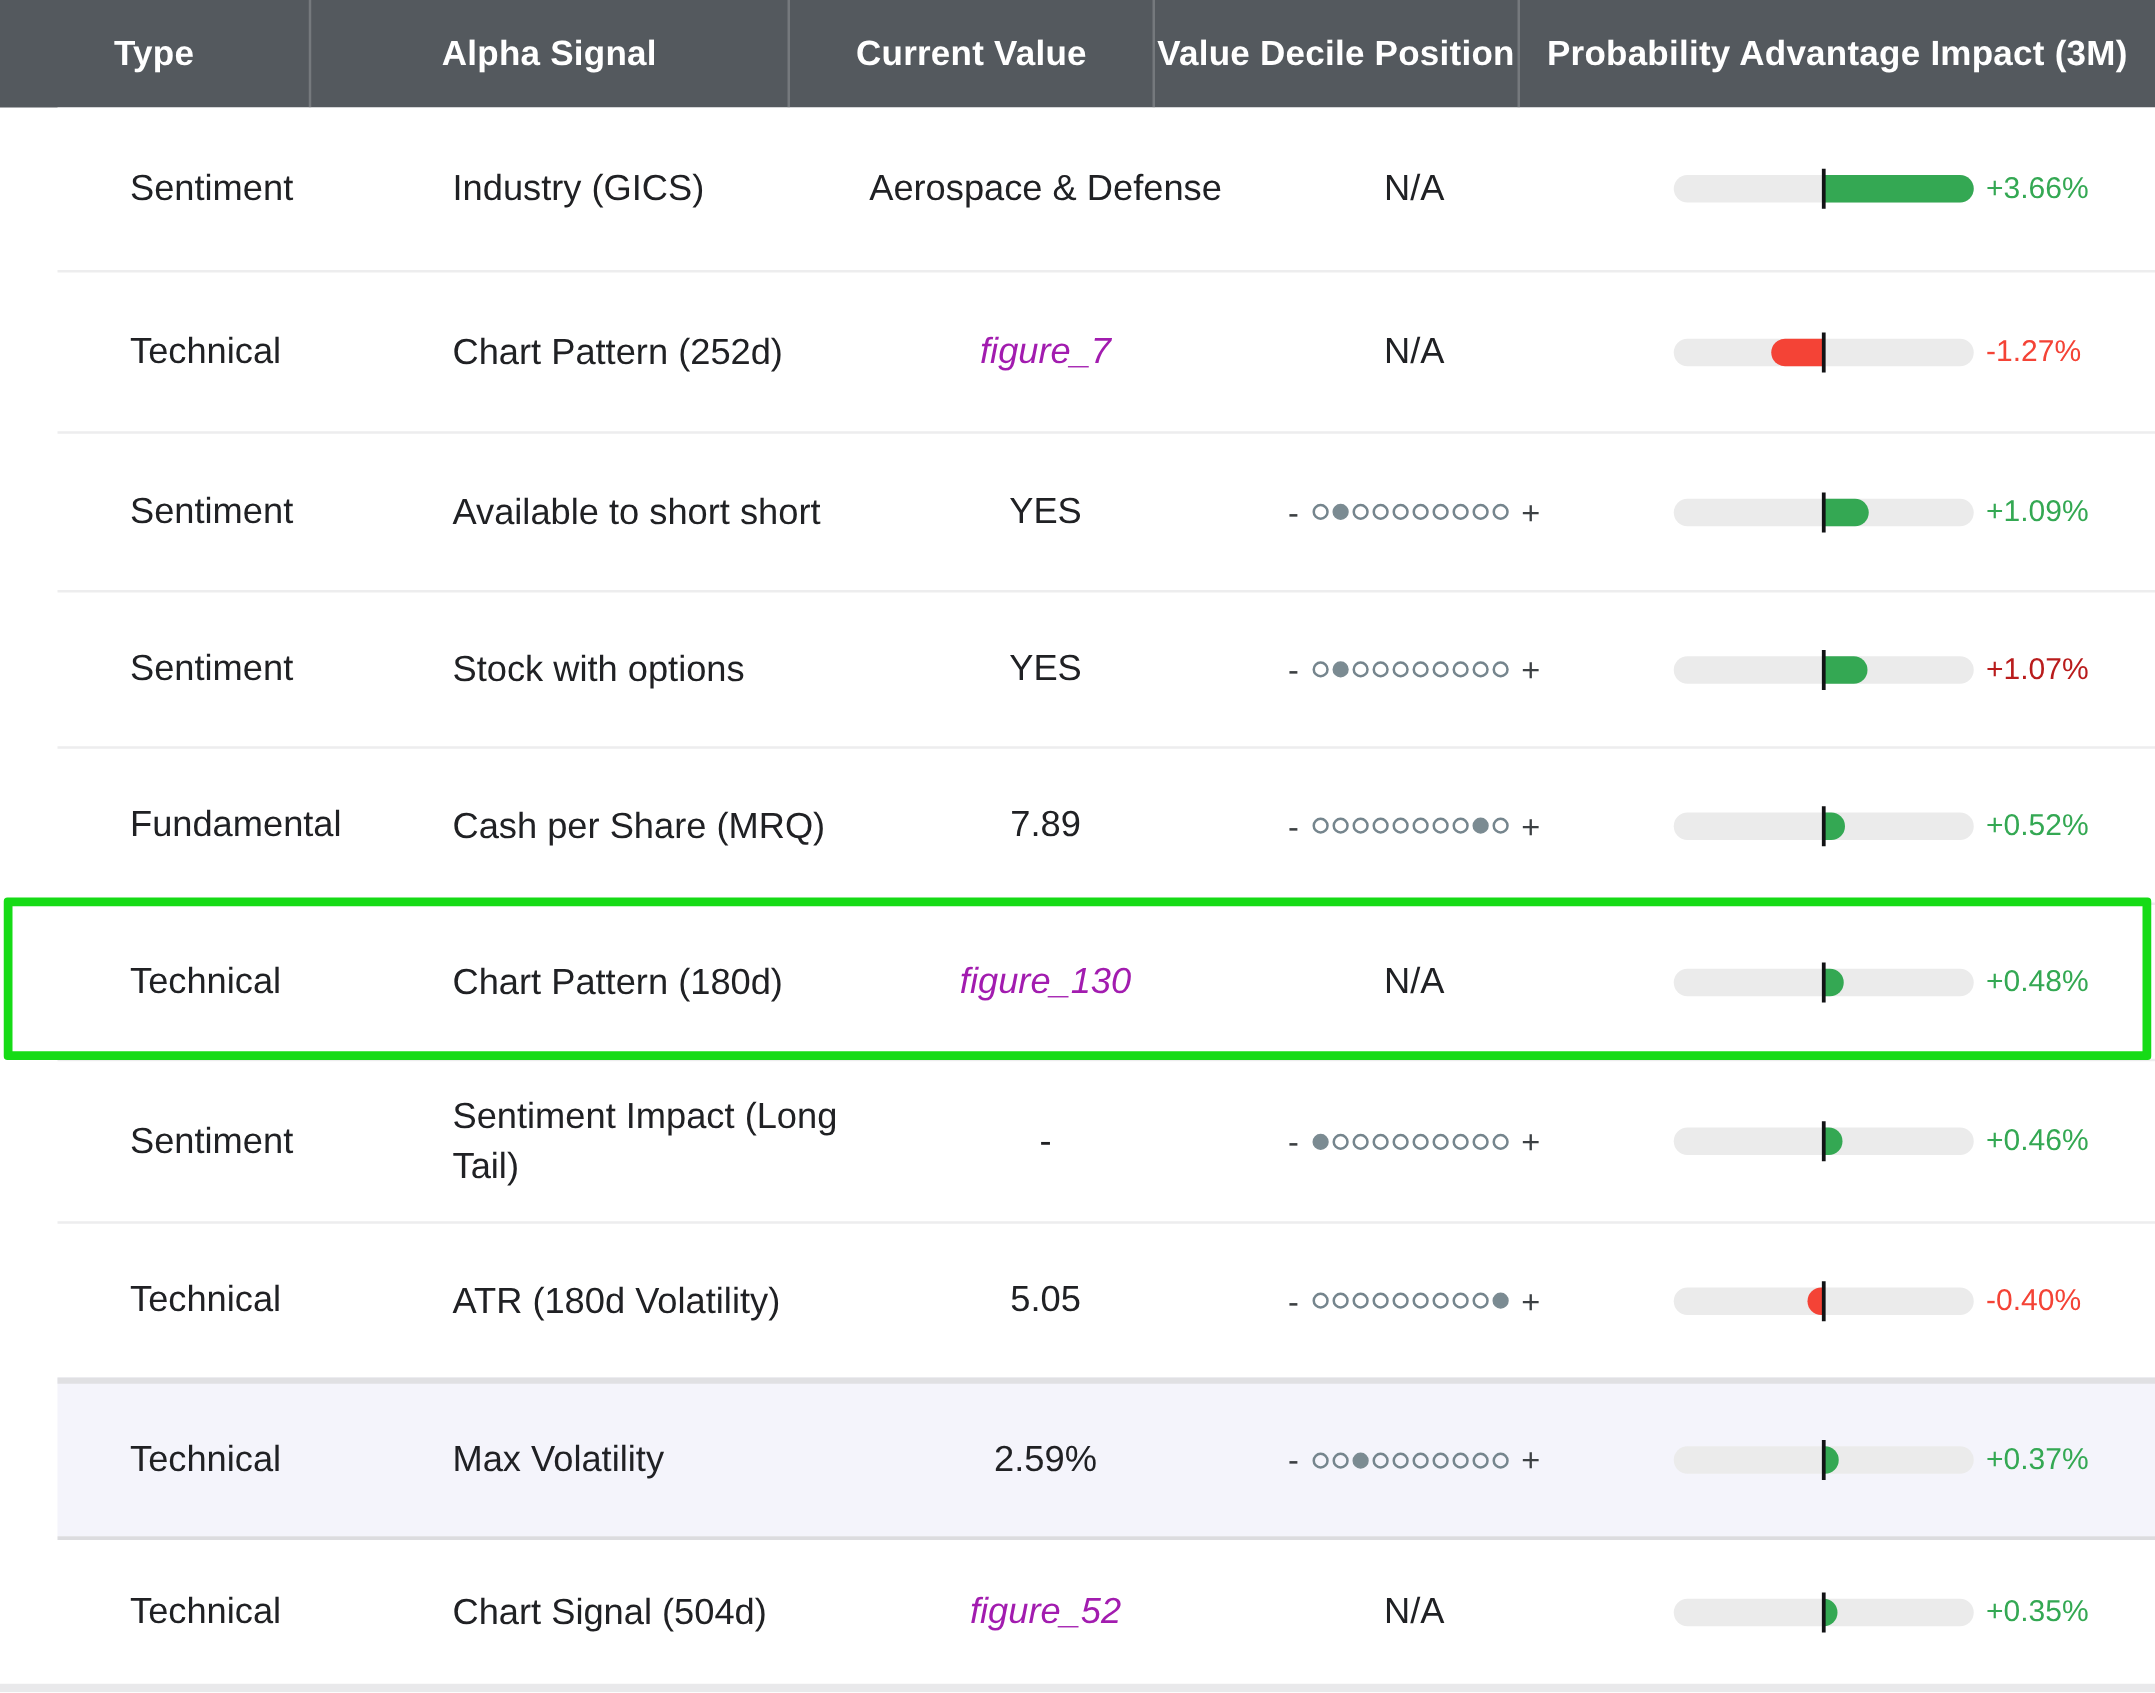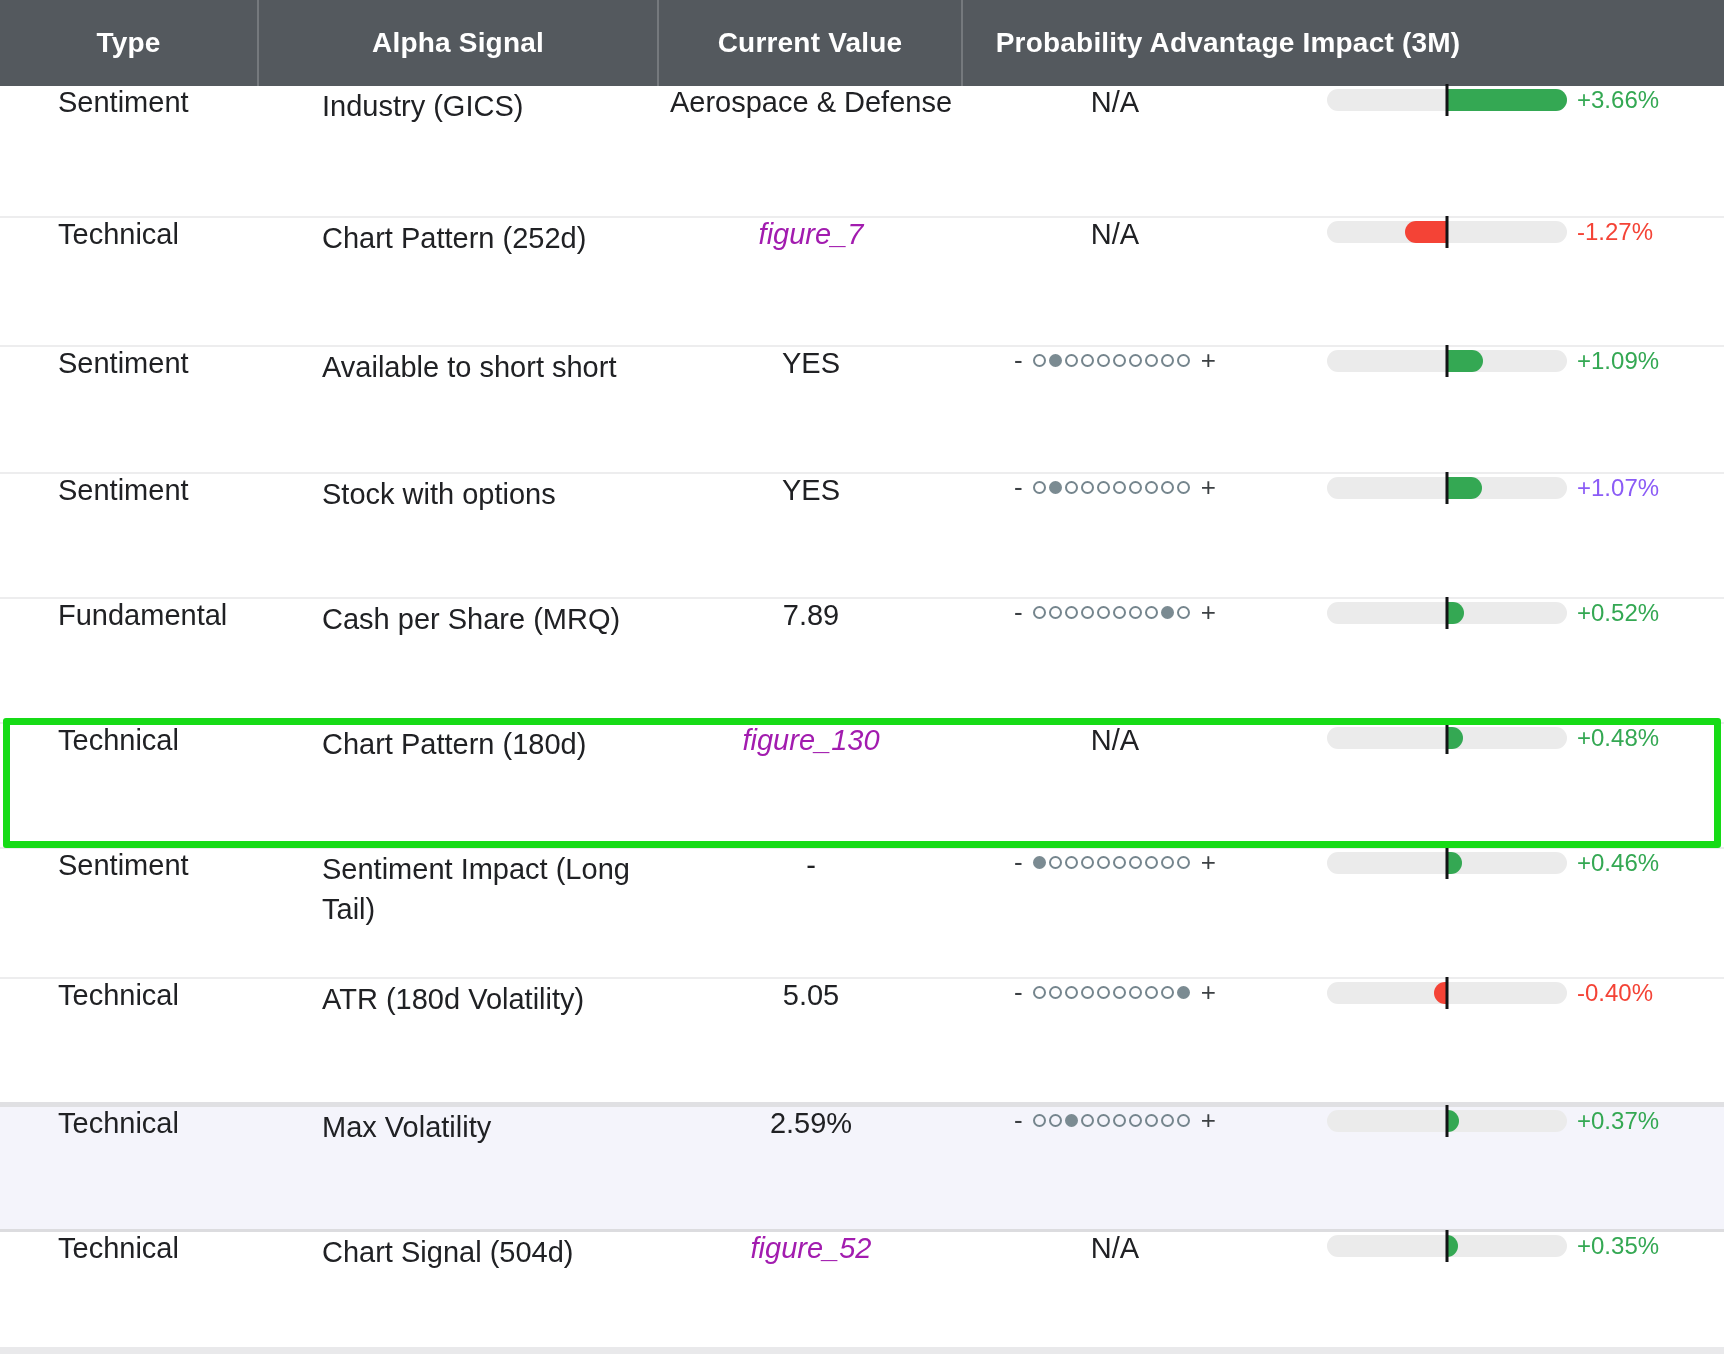--- a/index.html
+++ b/index.html
@@ -11,21 +11,21 @@
   .header{display:flex;height:86px;background:#54595e;}
   .h{
     display:flex;align-items:center;justify-content:center;box-sizing:border-box;
     color:#fff;font-size:28px;font-weight:700;letter-spacing:0.2px;
     border-right:2px solid #75797d;text-align:center;
   }
   .h1{width:259px;}.h2{width:400px;}.h3{width:304px;}.h4{width:304px;}
   .h5{width:530px;border-right:none;}
   
   .rows{position:relative;}
-  .row{display:flex;align-items:flex-start;box-sizing:border-box;background:#fff;border-top:2px solid #ededee;}
+  .row{display:flex;align-items:center;box-sizing:border-box;background:#fff;border-top:2px solid #ededee;margin-left:46px;}
   .rows .row:nth-child(1){height:130px;border-top:none;}
   .rows .row:nth-child(2){height:129px;}
   .rows .row:nth-child(3){height:127px;}
   .rows .row:nth-child(4){height:125px;}
   .rows .row:nth-child(5){height:125px;}
   .rows .row:nth-child(6){height:125px;}
   .rows .row:nth-child(7){height:130px;}
   .rows .row:nth-child(8){height:125px;}
   .rows .row:nth-child(9){height:127px;border-top:5px solid #e0e0e3;}
   .rows .row:nth-child(10){height:118px;border-top:3px solid #dcdcdf;}
@@ -59,20 +59,21 @@
 </style>
 </head>
 <body>
 
 <div class="app">
 
   <div class="header">
     <div class="h h1">Type</div>
     <div class="h h2">Alpha Signal</div>
     <div class="h h3">Current Value</div>
+    <div class="h h4">Value Decile Position</div>
     <div class="h h5">Probability Advantage Impact (3M)</div>
   </div>
 
   <div class="rows">
 
     <div class="row">
       <div class="c c1">
           <span>Sentiment</span>
         </div>
       <div class="c c2">
@@ -178,21 +179,21 @@
             <div class="dot"></div>
             <div class="dot"></div>
             <span class="sign plus">+</span>
           </div>
       </div>
       <div class="c c5">
         <div class="track">
           <div class="seg" style="width: 35px; left: 50%; border-radius: 0px 11px 11px 0px; background: rgb(52, 168, 83);"></div>
           <div class="tick"></div>
         </div>
-        <span class="val" style="color: #8b5cf6;">+1.07%</span>
+        <span class="val" style="color: #b91c1c;">+1.07%</span>
       </div>
     </div>
 
     <div class="row">
       <div class="c c1">
           <span>Fundamental</span>
         </div>
       <div class="c c2">
           <span>Cash per Share (MRQ)</span>
         </div>

